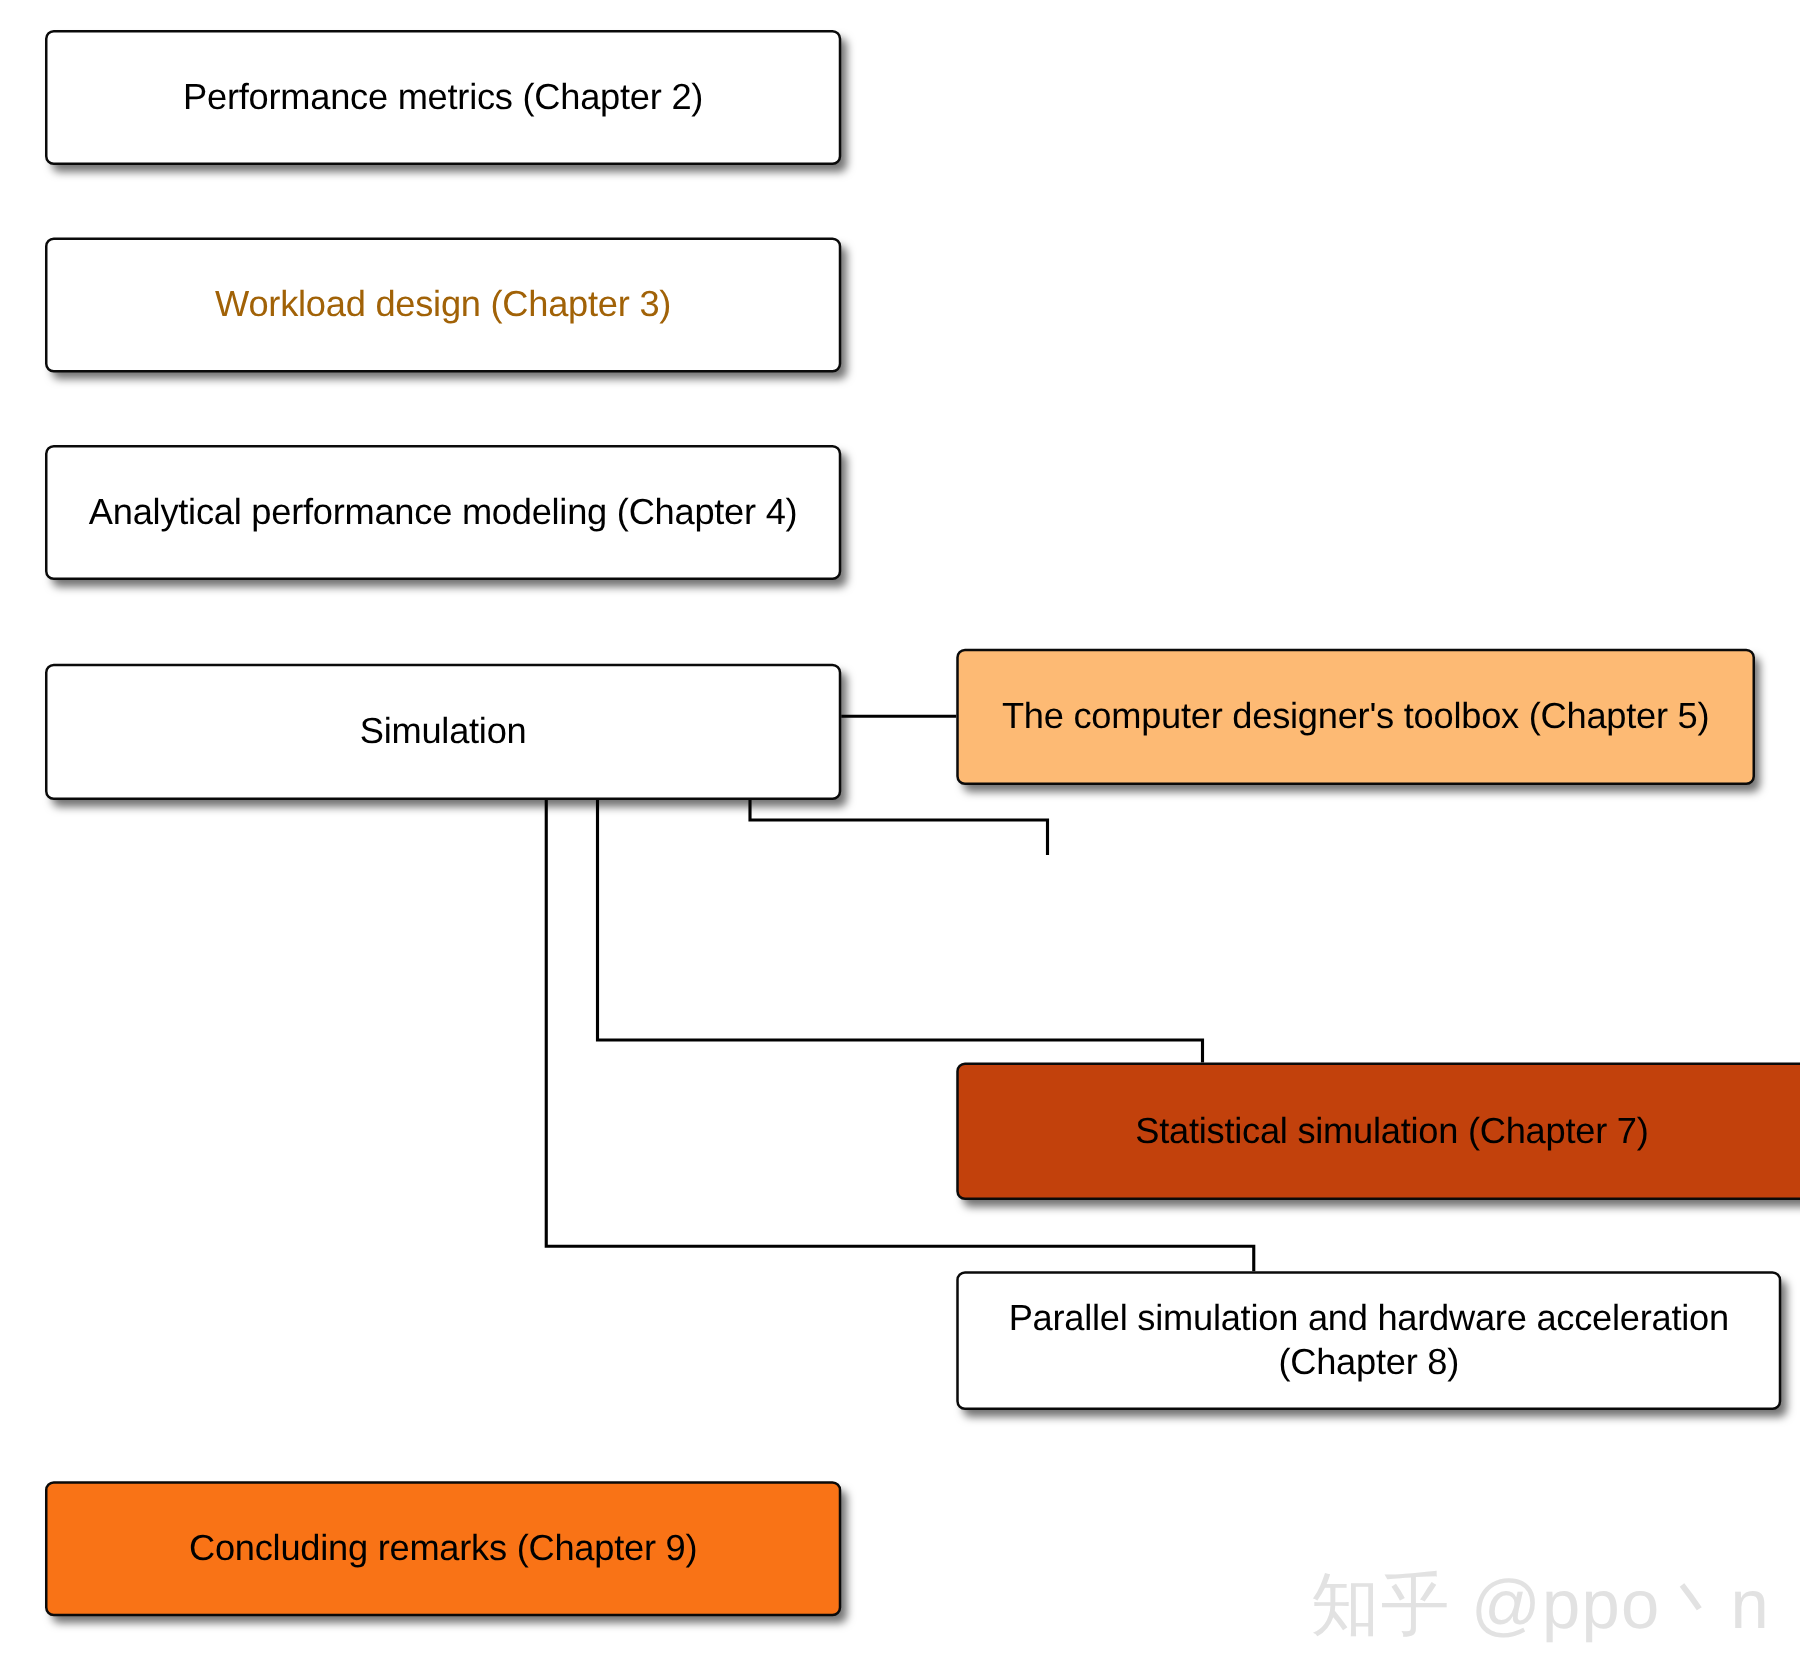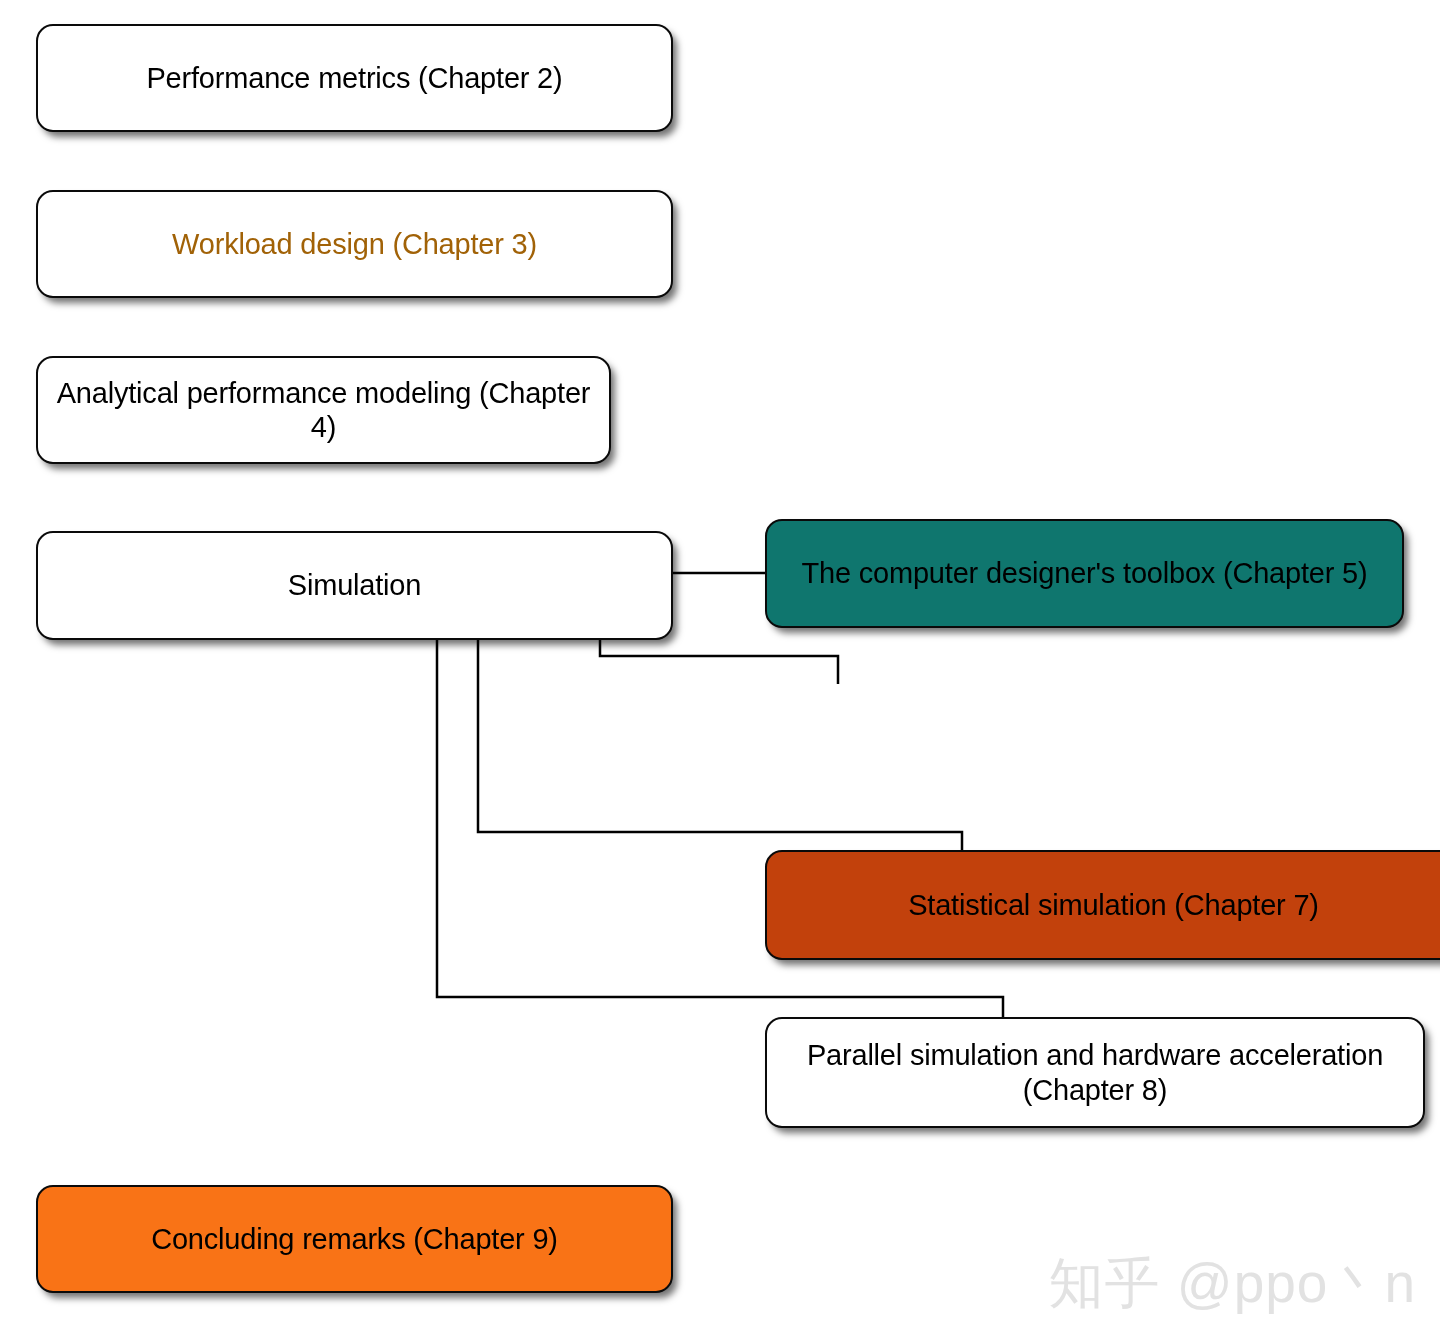--- a/index.html
+++ b/index.html
@@ -25,21 +25,21 @@
     height: 1329px;
     z-index: 1;
   }
   
   .node {
     position: absolute;
     z-index: 2;
     box-sizing: border-box;
     background: #ffffff;
     border: 2.5px solid #0a0a0a;
-    border-radius: 17px;
+    border-radius: 7px;
     display: flex;
     align-items: center;
     justify-content: center;
     text-align: center;
     box-shadow: 5px 6px 7px -1px rgba(0,0,0,0.55);
   }
   .node-label {
     display: block;
     color: #000000;
     font-size: 29px;
@@ -77,29 +77,29 @@
   </svg>
 
   <div class="node" style="left: 36px; top: 24px; width: 637px; height: 108px; background: rgb(255, 255, 255); border-color: rgb(10, 10, 10);">
     <span class="node-label" style="color: rgb(0, 0, 0);">Performance metrics (Chapter 2)</span>
   </div>
 
   <div class="node" style="left: 36px; top: 190px; width: 637px; height: 108px; background: rgb(255, 255, 255); border-color: rgb(10, 10, 10);">
     <span class="node-label" style="color: #a16207;">Workload design (Chapter 3)</span>
   </div>
 
-  <div class="node" style="left: 36px; top: 356px; width: 575px; height: 108px; background: rgb(255, 255, 255); border-color: rgb(10, 10, 10);">
+  <div class="node" style="left: 36px; top: 356px; width: 637px; height: 108px; background: rgb(255, 255, 255); border-color: rgb(10, 10, 10);">
     <span class="node-label" style="color: rgb(0, 0, 0);">Analytical performance modeling (Chapter 4)</span>
   </div>
 
   <div class="node" style="left: 36px; top: 531px; width: 637px; height: 109px; background: rgb(255, 255, 255); border-color: rgb(10, 10, 10);">
     <span class="node-label" style="color: rgb(0, 0, 0);">Simulation</span>
   </div>
 
-  <div class="node" style="left: 765px; top: 519px; width: 639px; height: 109px; background: #0f766e; border-color: rgb(10, 10, 10);">
+  <div class="node" style="left: 765px; top: 519px; width: 639px; height: 109px; background: #fdba74; border-color: rgb(10, 10, 10);">
     <span class="node-label" style="color: rgb(0, 0, 0);">The computer designer's toolbox (Chapter 5)</span>
   </div>
 
 
   <div class="node" style="left: 765px; top: 850px; width: 697px; height: 110px; background: #c2410c; border-color: rgb(10, 10, 10);">
     <span class="node-label" style="color: rgb(0, 0, 0);">Statistical simulation (Chapter 7)</span>
   </div>
 
   <div class="node" style="left: 765px; top: 1017px; width: 660px; height: 111px; background: rgb(255, 255, 255); border-color: rgb(10, 10, 10);">
     <span class="node-label" style="color: rgb(0, 0, 0);">Parallel simulation and hardware acceleration

